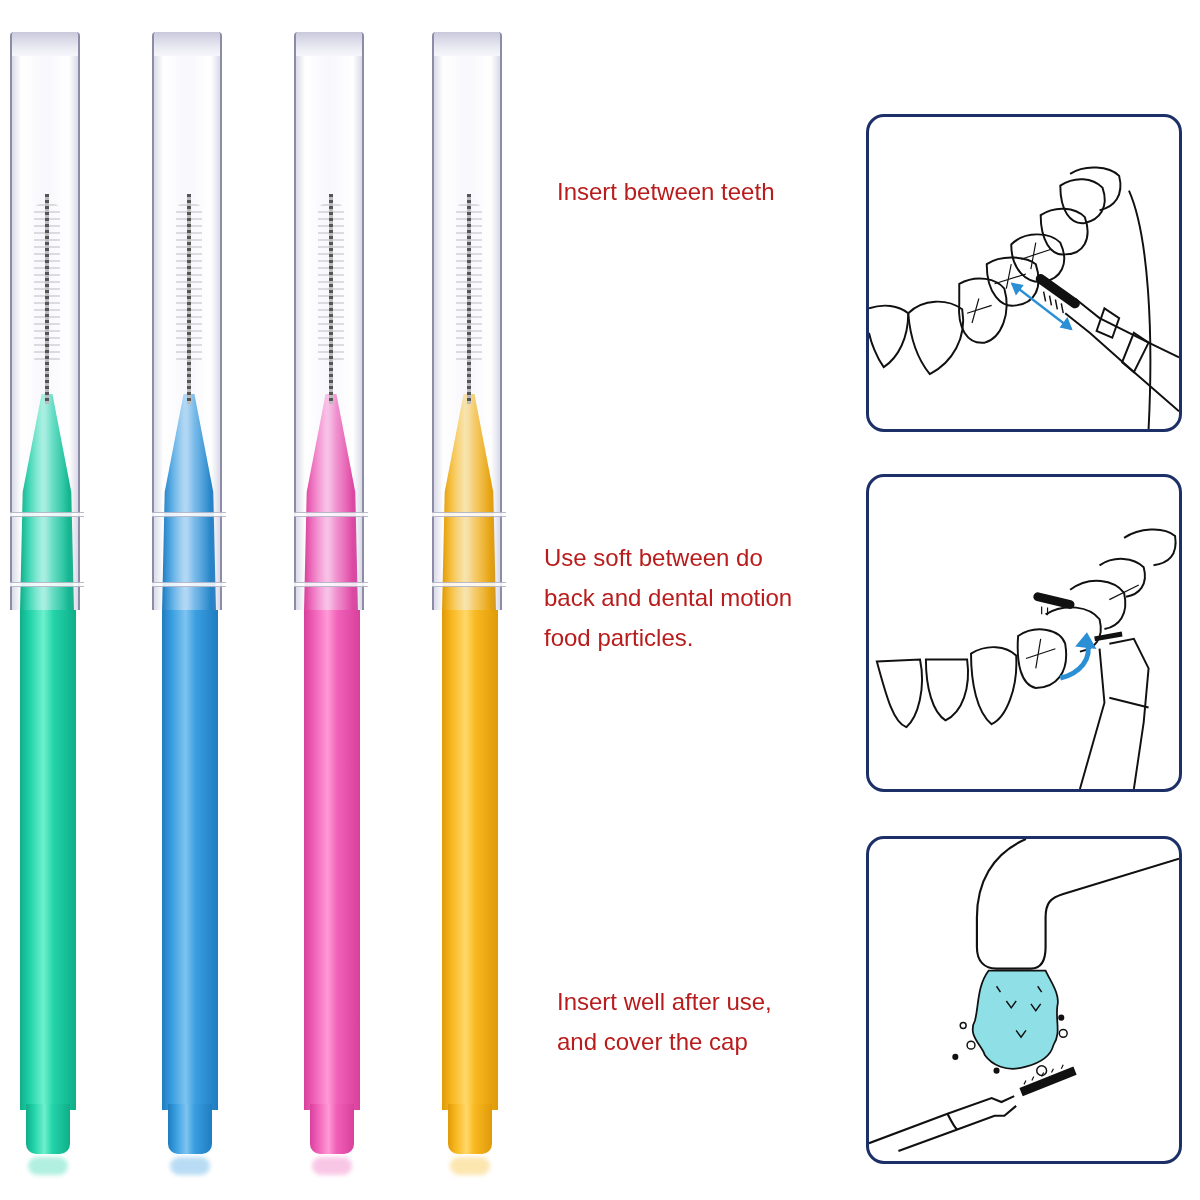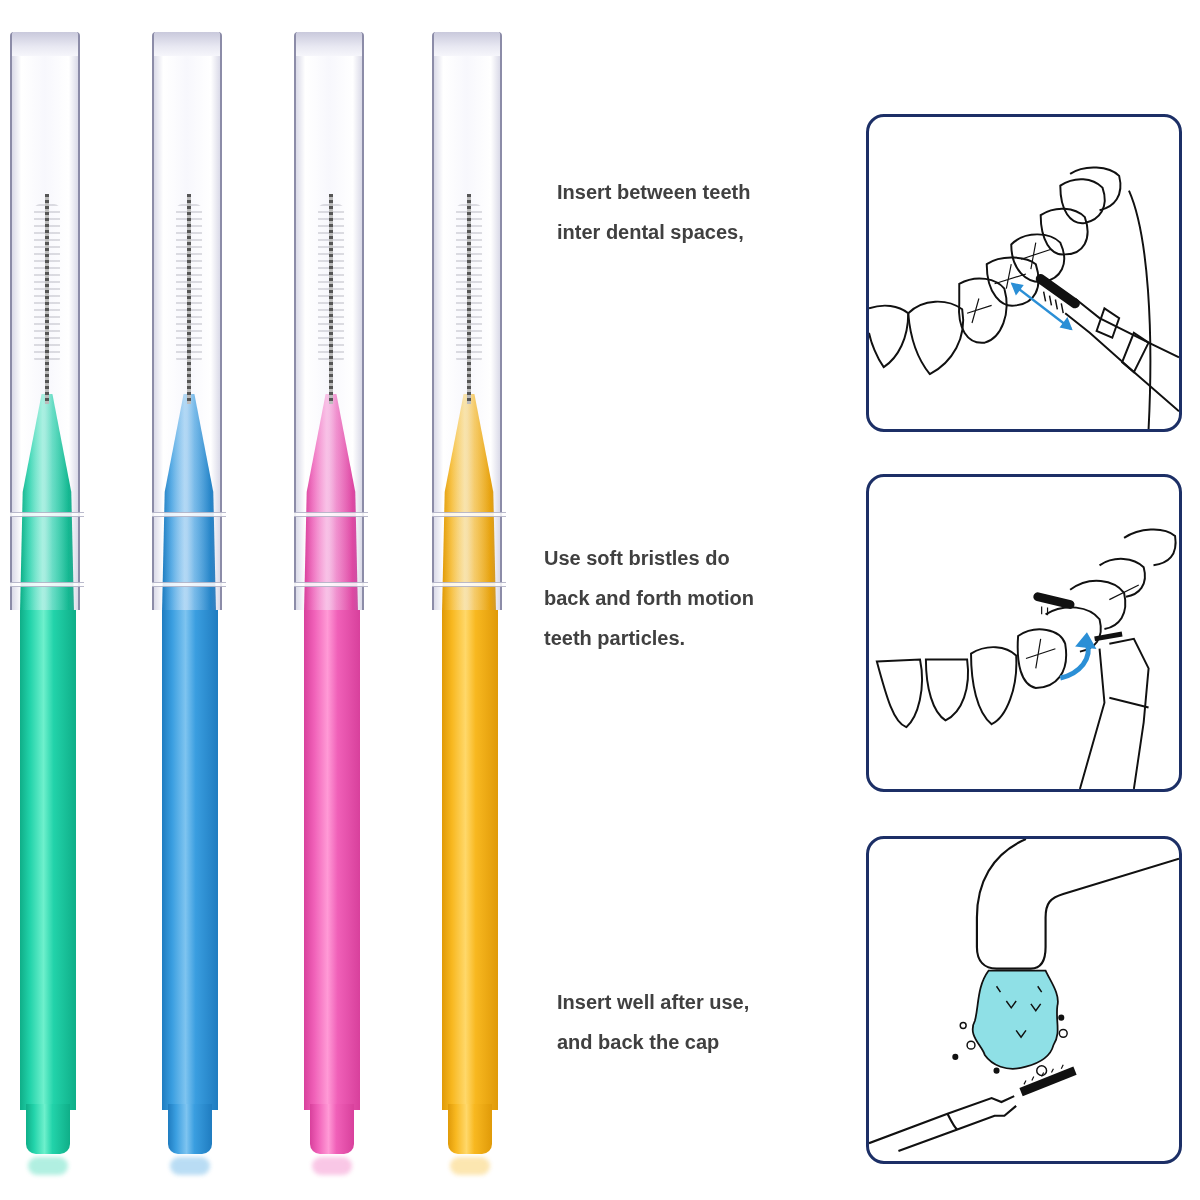--- a/index.html
+++ b/index.html
@@ -43,21 +43,21 @@
     position:absolute; left:20px; top:1072px; width:44px; height:50px;
     border-radius:0 0 10px 10px;
   }
   .brush .reflect {
     position:absolute; left:22px; top:1125px; width:40px; height:18px;
     border-radius:10px; opacity:0.35; filter:blur(2px);
   }
 
   
   .instr {
-    position:absolute; font-weight:bold; font-size:20px; line-height:40px; color:#404040;
+    position:absolute; font-weight:normal; font-size:24px; line-height:40px; color:#b91c1c;
   }
   .instr div { white-space:nowrap; }
 
   
   .panel {
     position:absolute; left:866px; width:316px;
     border:3px solid #1c2f66; border-radius:18px; background:#fff; box-sizing:border-box; overflow:hidden;
   }
   .panel svg { position:absolute; left:0; top:0; width:100%; height:100%; }
 </style>
@@ -114,32 +114,31 @@
       <div class="cap-ring" style="top:480px"></div>
       <div class="cap-ring" style="top:550px"></div>
     </div>
     <div class="bristles"></div>
     <div class="wire"></div>
   </div>
 </div>
 
 <div class="instr" style="left:557px; top:172px;">
   <div>Insert between teeth</div>
-  <div>inter dental spaces,</div>
 </div>
 
 <div class="instr" style="left:544px; top:538px;">
-  <div>Use soft bristles do</div>
-  <div>back and forth motion</div>
-  <div>teeth particles.</div>
+  <div>Use soft between do</div>
+  <div>back and dental motion</div>
+  <div>food particles.</div>
 </div>
 
 <div class="instr" style="left:557px; top:982px;">
   <div>Insert well after use,</div>
-  <div>and back the cap</div>
+  <div>and cover the cap</div>
 </div>
 
 <div class="panel" style="top:114px; height:318px;">
   <svg viewBox="0 0 316 318" fill="none" stroke="#111" stroke-width="2">
 
     <path d="M265 75 C285 120 290 220 285 318"></path>
 
     <path d="M0 195 C15 190 30 192 40 200 C40 225 30 245 15 255 C8 245 2 230 0 220"></path>
     <path d="M40 200 C55 185 80 185 95 196 C100 225 85 250 62 262 C48 245 42 225 40 200"></path>
 

